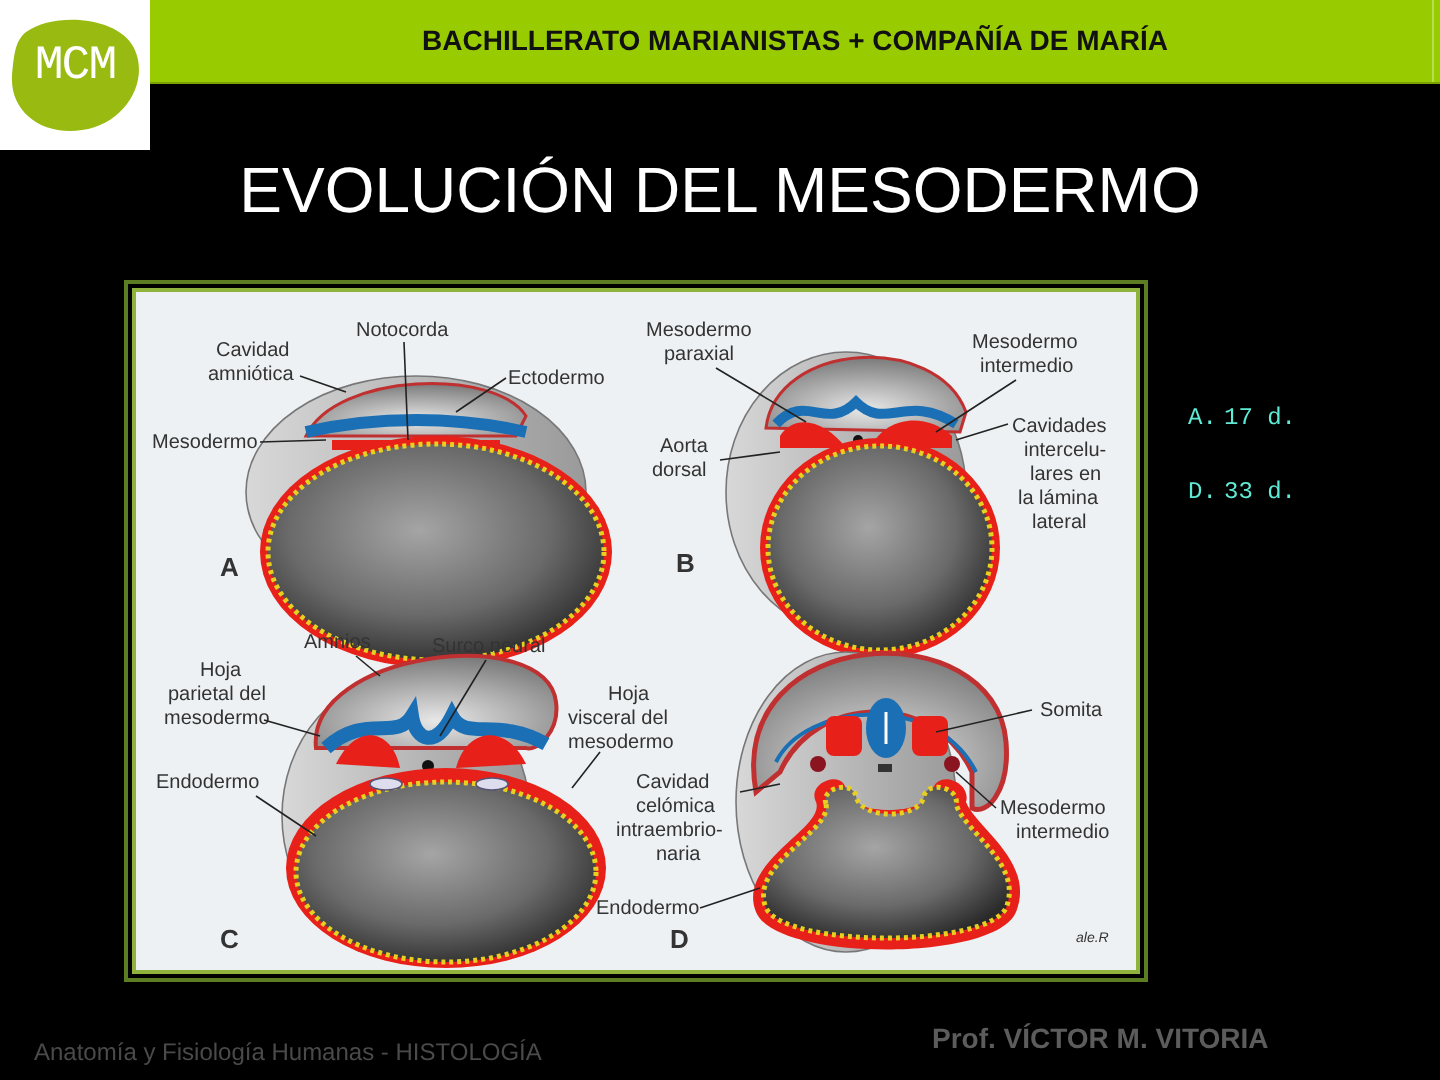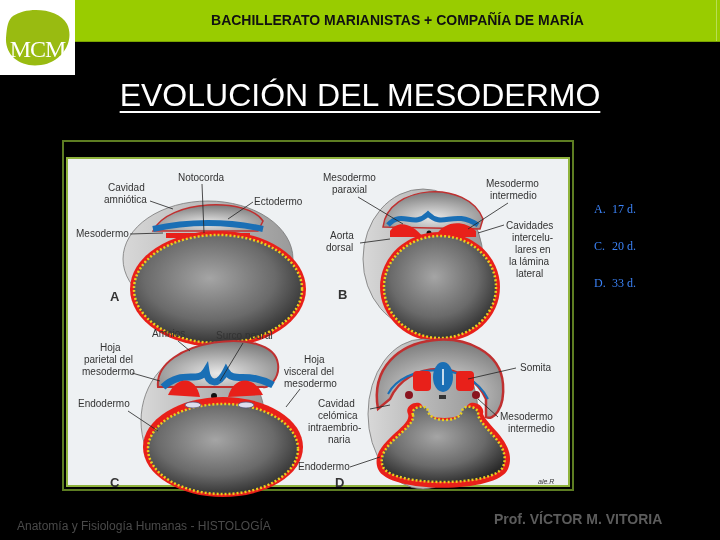--- a/index.html
+++ b/index.html
@@ -1,34 +1,34 @@
 <!DOCTYPE html>
 <html><head>
 <meta charset="utf-8">
 <style>
   html, body { margin:0; padding:0; }
   body { width:720px; height:540px; background:#000; position:relative; overflow:hidden; font-family:"Liberation Sans", sans-serif; }
   .logo-box { position:absolute; left:0; top:0; width:75px; height:75px; background:#fff; }
   .logo-blob { position:absolute; left:5px; top:8px; width:66px; height:58px; }
-  .logo-text { position:absolute; left:0; top:36px; width:75px; text-align:center; font-family:Liberation Serif, serif; font-size:24px; color:#fff; letter-spacing:-1px; }
+  .logo-text { position:absolute; left:0; top:20px; width:75px; text-align:center; font-family:Liberation Mono, monospace; font-size:24px; color:#fff; letter-spacing:-1px; }
   .header-band { position:absolute; left:75px; top:0; width:645px; height:42px; background:#99cc00; border-bottom:1px solid #7aa300; box-sizing:border-box;padding-left:23px; }
   .header-band .inner-line { position:absolute; right:3px; top:0; width:1px; height:100%; background:#b8dd55; }
   .header-title { position:absolute; left:0; right:0; top:12px; text-align:center; font-weight:bold; font-size:14px; color:#111; }
   .slide-title { position:absolute; left:0; right:0; top:77px; text-align:center; font-size:32px; color:#fff; }
-  .slide-title span { text-decoration:underline; text-decoration-thickness:2px; text-underline-offset:5px; }
+  .slide-title span { text-decoration-thickness:2px; text-underline-offset:5px; }
   .frame { position:absolute; left:62px; top:140px; width:512px; height:351px; border:2px solid #5d7d22; box-sizing:border-box; background:#000; }
-  .frame-inner { position:absolute; left:2px; top:2px; right:2px; bottom:2px; border:2px solid #8fb33c; background:#eef1f3;margin-top:13px; }
+  .frame-inner { position:absolute; left:2px; top:2px; right:2px; bottom:2px; border:2px solid #8fb33c; background:#eef1f3; }
   .diagram svg { position:absolute; left:0; top:0; }
   .lbl { font-family:"Liberation Sans", sans-serif; font-size:10px; fill:#333; }
   .panel-letter { font-family:"Liberation Sans", sans-serif; font-size:13px; font-weight:bold; fill:#333; }
   .legend { position:absolute; left:594px; top:202px; list-style:none; margin:0; padding:0; }
-  .legend li { color:#3b82f6; font-family:Liberation Serif, serif; font-size:12px; height:37px; }
+  .legend li { color:#5eead4; font-family:Liberation Mono, monospace; font-size:12px; height:37px; }
   .legend li .l { display:inline-block; width:18px; }
   .footer-left { position:absolute; left:17px; top:519px; font-size:12px; color:#4a4a4a; }
-  .footer-right { position:absolute; left:494px; top:511px; font-size:14px; font-weight:bold; color:#5c5c5c; }
+  .footer-right { position:absolute; left:466px; top:511px; font-size:14px; font-weight:bold; color:#5c5c5c; }
 </style>
 </head>
 <body>
 
 <div class="logo-box">
   <svg class="logo-blob" viewBox="0 0 66 58" width="66" height="58">
     <path d="M8,8 C22,-2 54,0 62,16 C70,32 58,54 36,57 C16,60 0,48 1,30 C2,18 3,12 8,8 Z" fill="#99bb11"></path>
   </svg>
   <div class="logo-text">MCM</div>
 </div>
@@ -164,18 +164,17 @@
         <line x1="282" y1="308" x2="312" y2="298" stroke="#222" stroke-width="0.8"></line>
         <text class="panel-letter" x="267" y="328">D</text>
         <text class="lbl" x="470" y="325" style="font-size:7px;font-style:italic">ale.R</text>
       </g>
     </svg>
   </div>
 </div>
 
 <ul class="legend">
   <li><span class="l">A.</span><span>17 d.</span></li>
-  <li><span class="l">C.</span><span>20 d.</span></li>
   <li><span class="l">D.</span><span>33 d.</span></li>
 </ul>
 
 <div class="footer-left">Anatomía y Fisiología Humanas - HISTOLOGÍA</div>
 <div class="footer-right">Prof. VÍCTOR M. VITORIA</div>
 
 </body></html>

